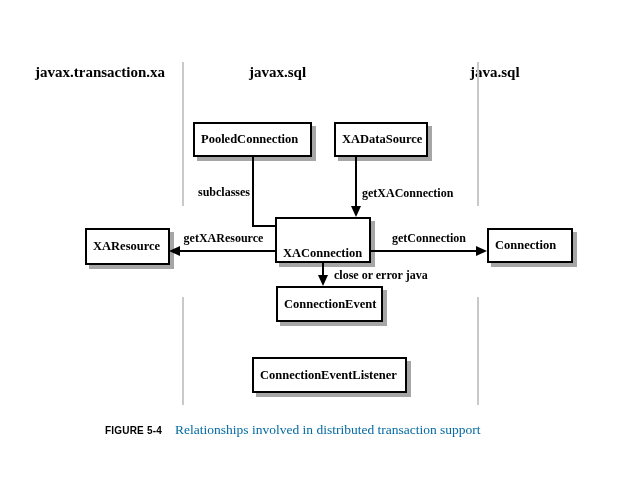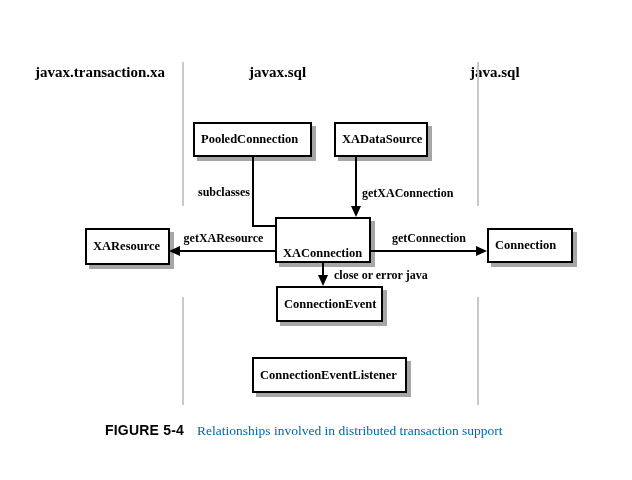--- a/index.html
+++ b/index.html
@@ -76,21 +76,21 @@
     position: absolute;
     left: 105px;
     top: 422px;
     display: flex;
     align-items: baseline;
     gap: 13px;
     white-space: nowrap;
   }
   .fig-label {
     font-family: "Liberation Sans", sans-serif;
-    font-size: 14px;
+    font-size: 10px;
     font-weight: bold;
     letter-spacing: 0.2px;
     color: #000;
   }
   .fig-text {
     font-family: "Liberation Serif", serif;
     font-size: 13.5px;
     color: #0369a1;
   }
 </style>

